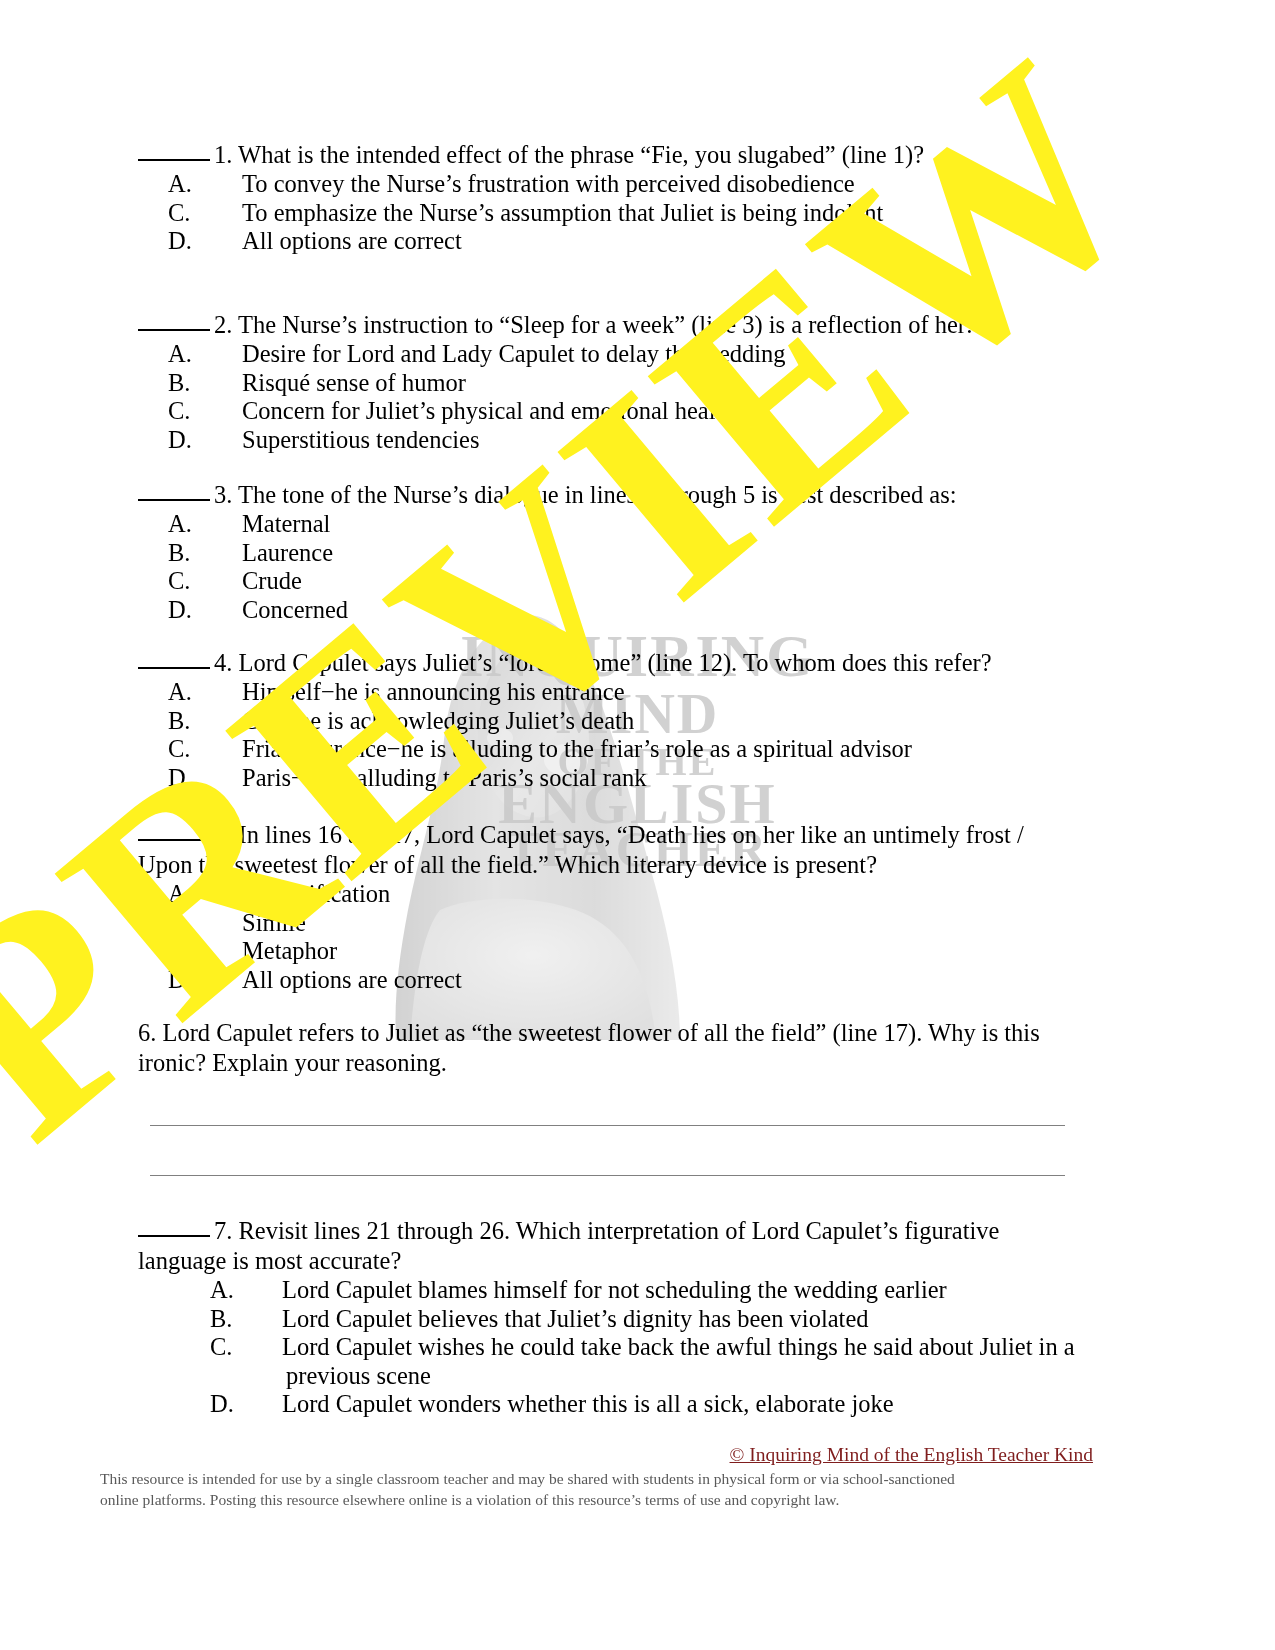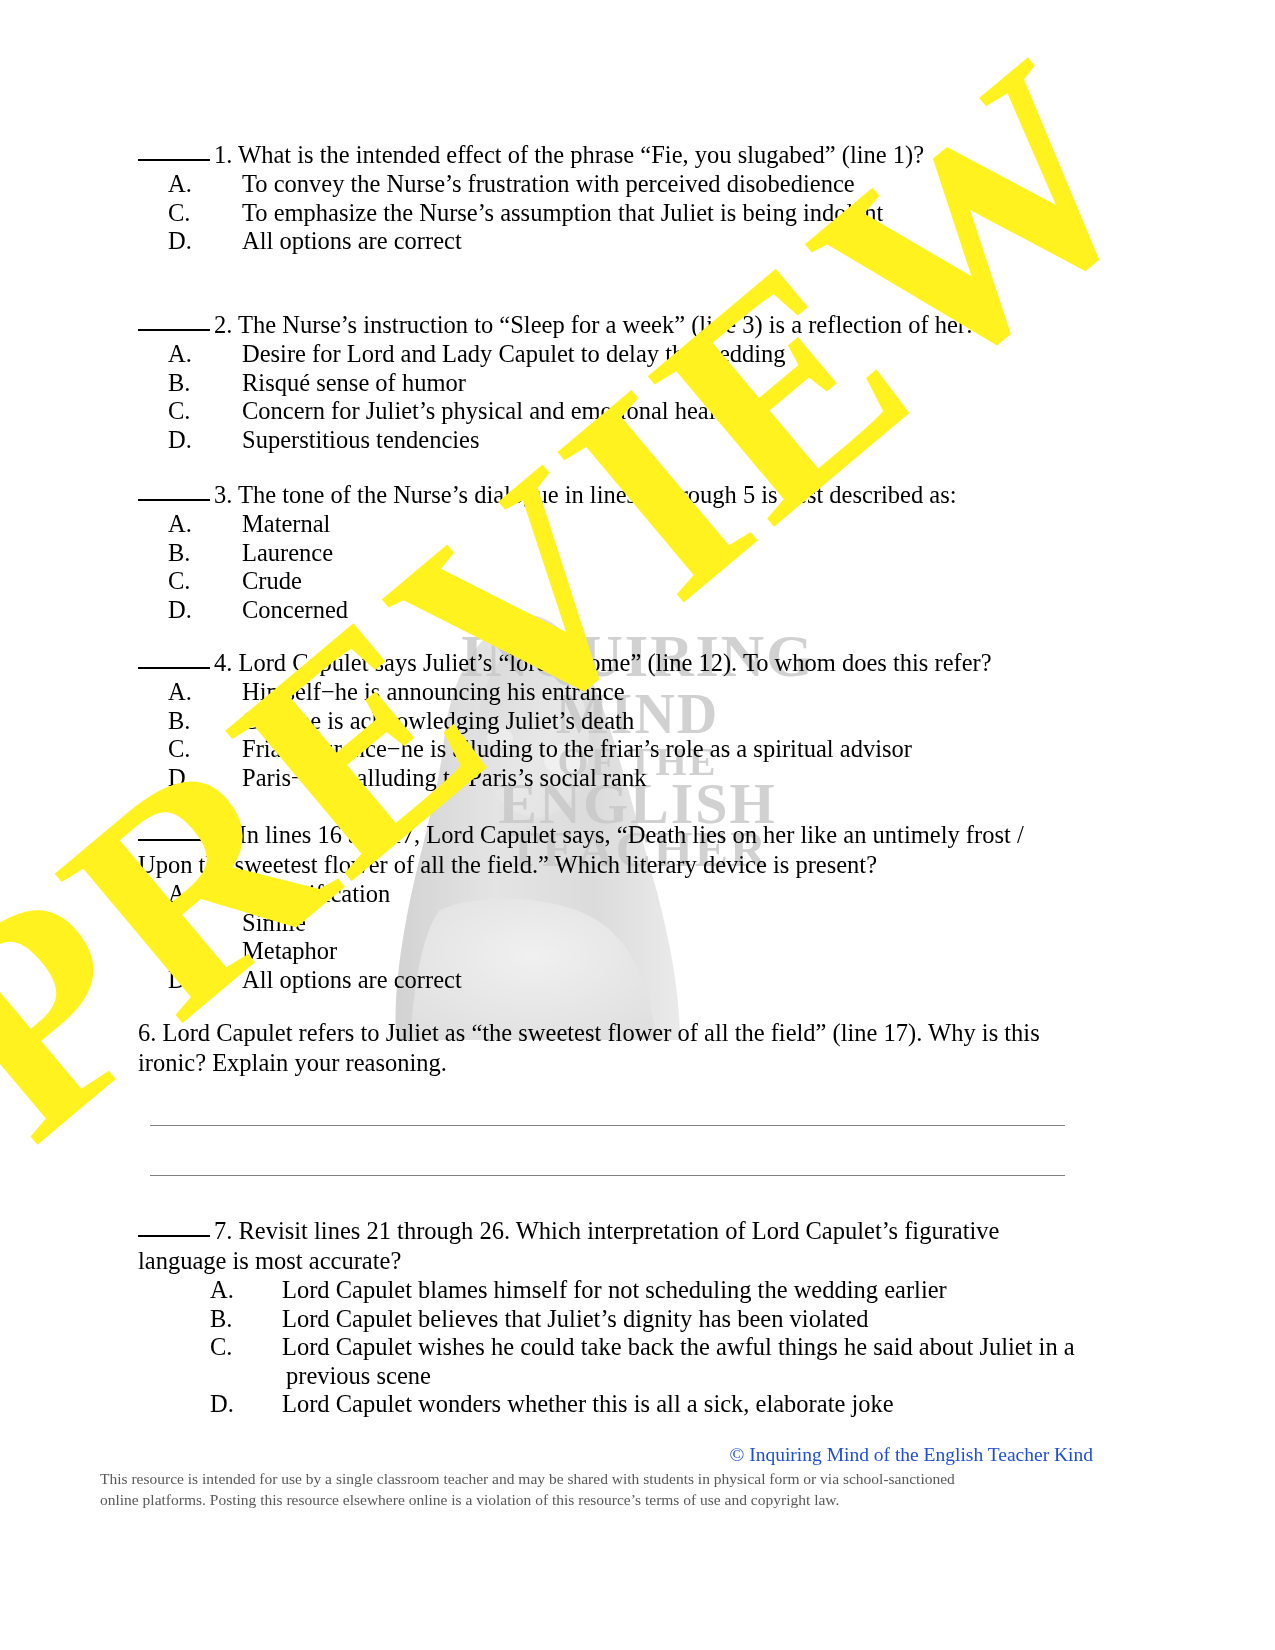--- a/index.html
+++ b/index.html
@@ -128,22 +128,23 @@
     border-top: 1.6px solid #808080;
   }
 
   
   .footer-copy {
     position: absolute;
     right: 182px;
     top: 1443px;
     font-size: 19.5px;
     line-height: 24px;
-    color: #1d4ed8;
+    color: #7f1d1d;
     white-space: nowrap;
+    text-decoration: underline;
   }
   .footer-terms {
     position: absolute;
     left: 0;
     top: 1468px;
     width: 1275px;
     color: #595959;
     font-size: 15.5px;
     line-height: 21px;
   }

